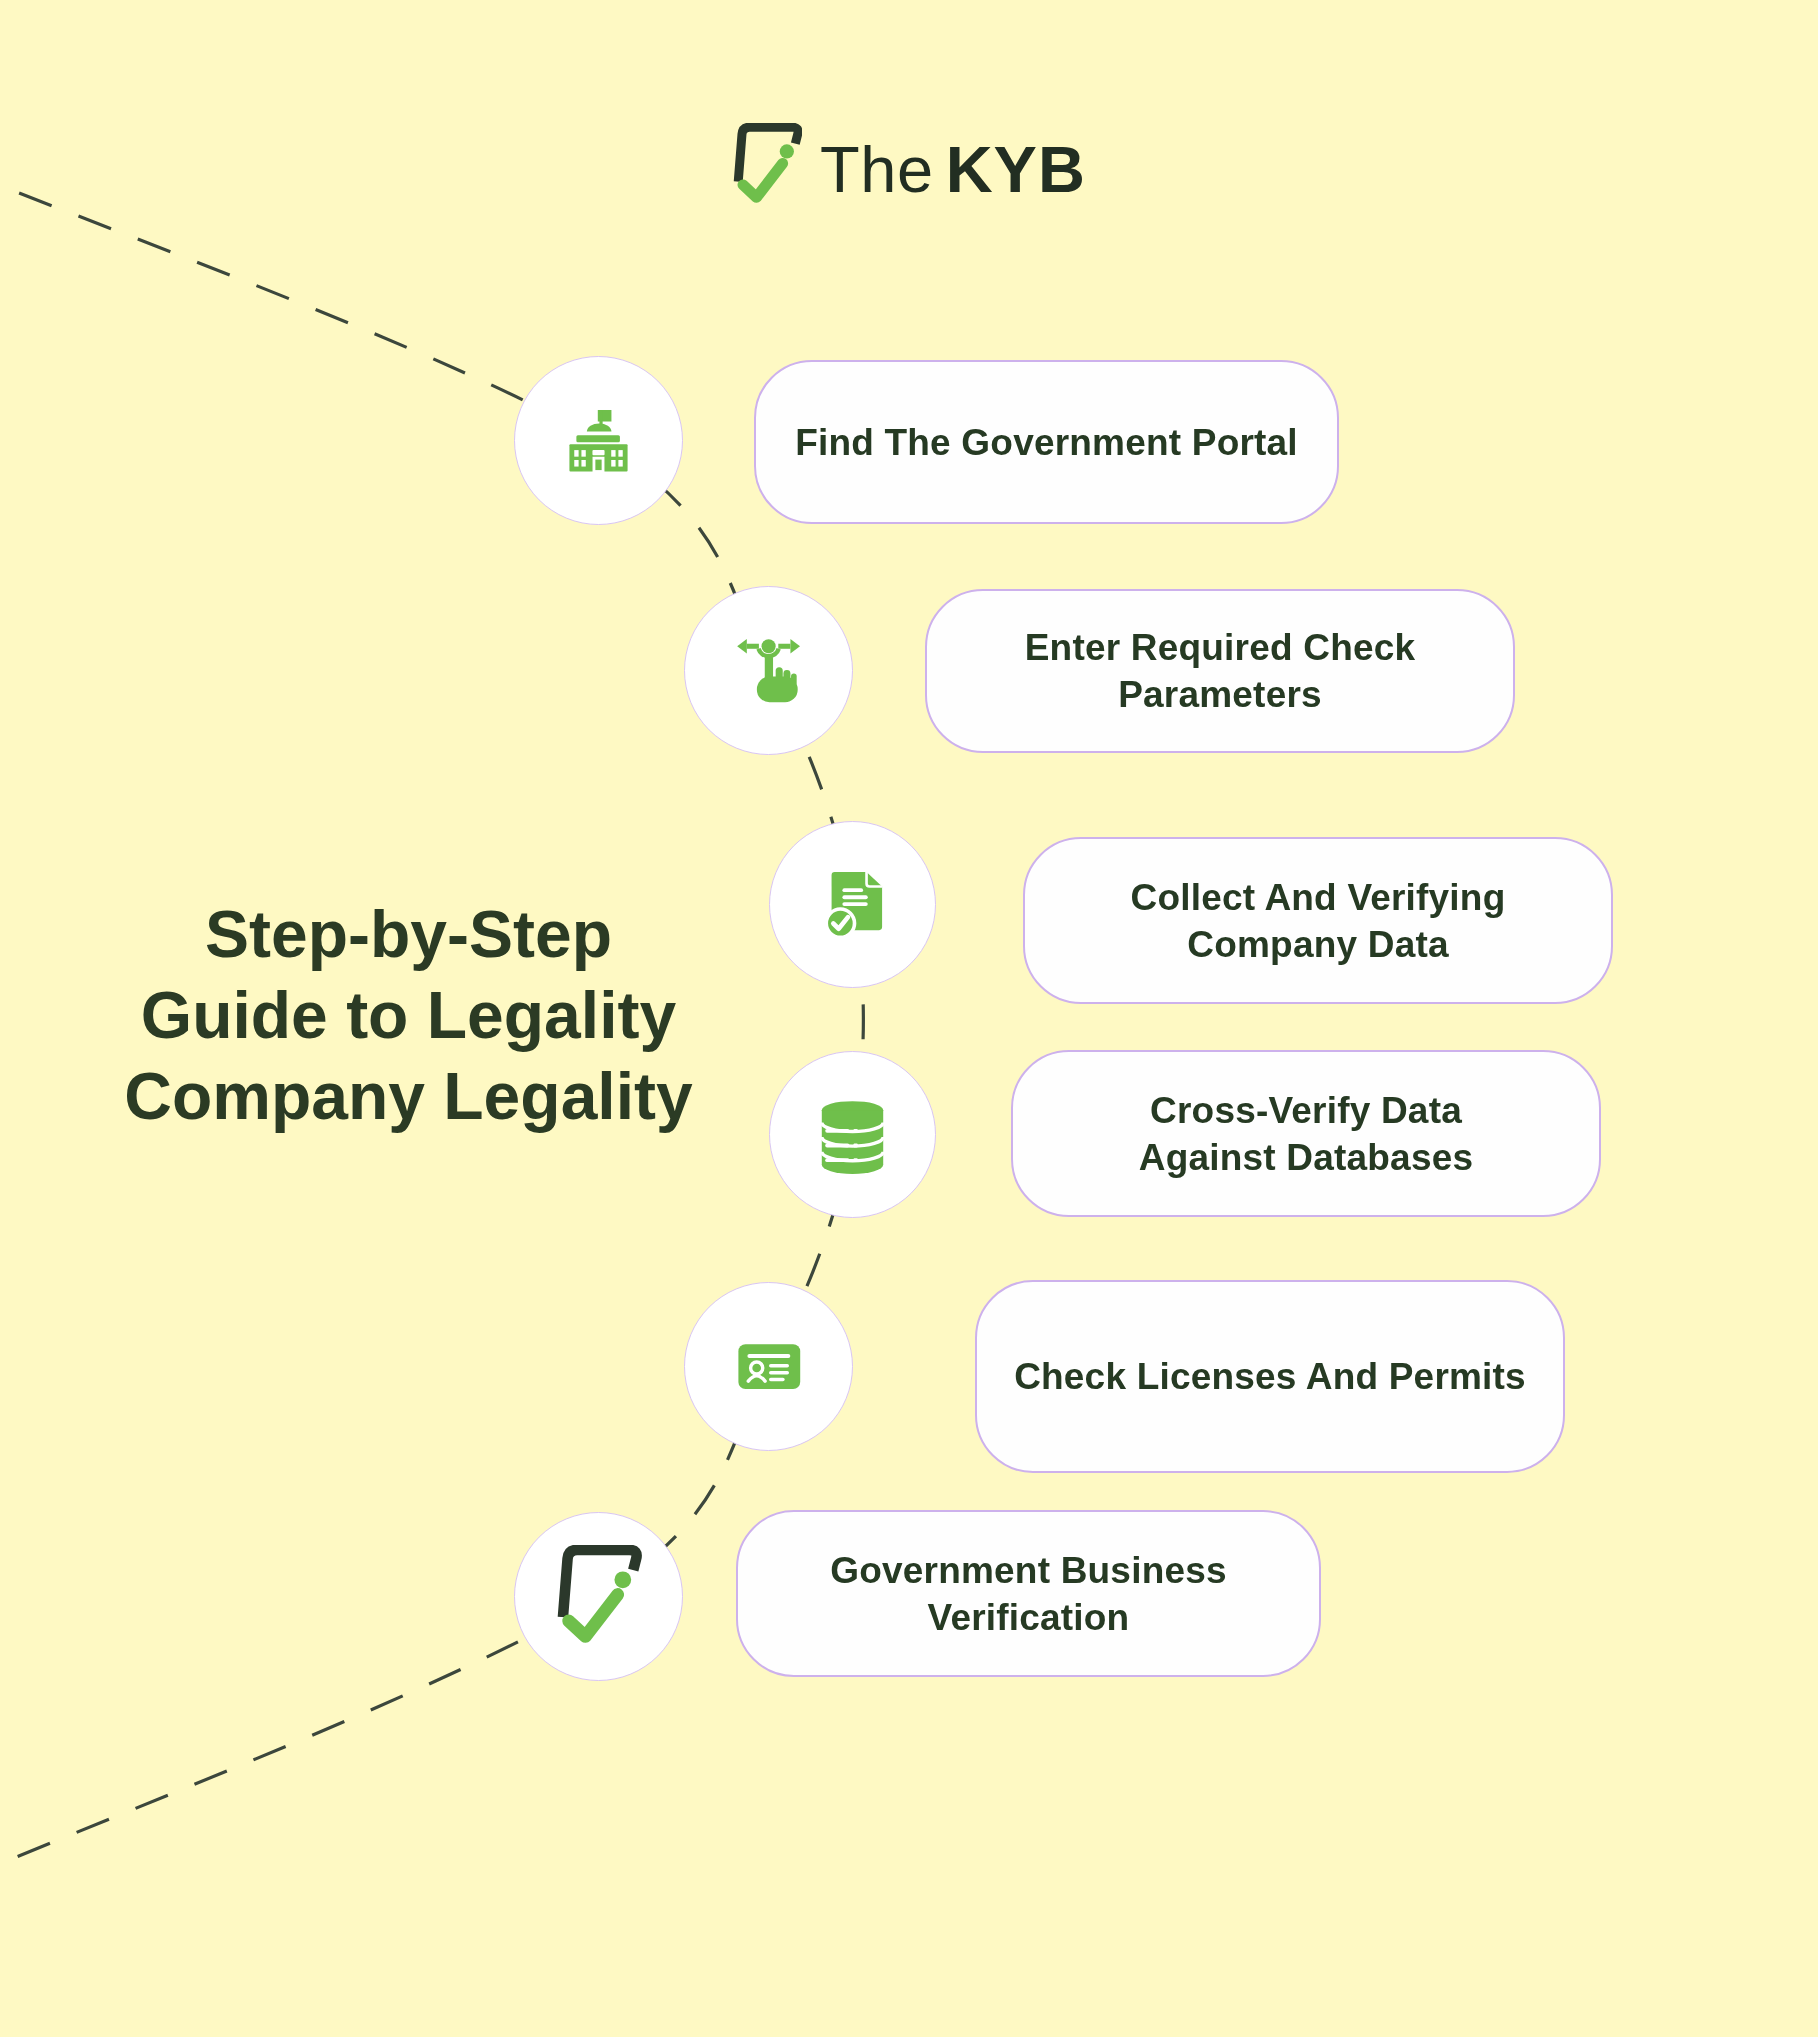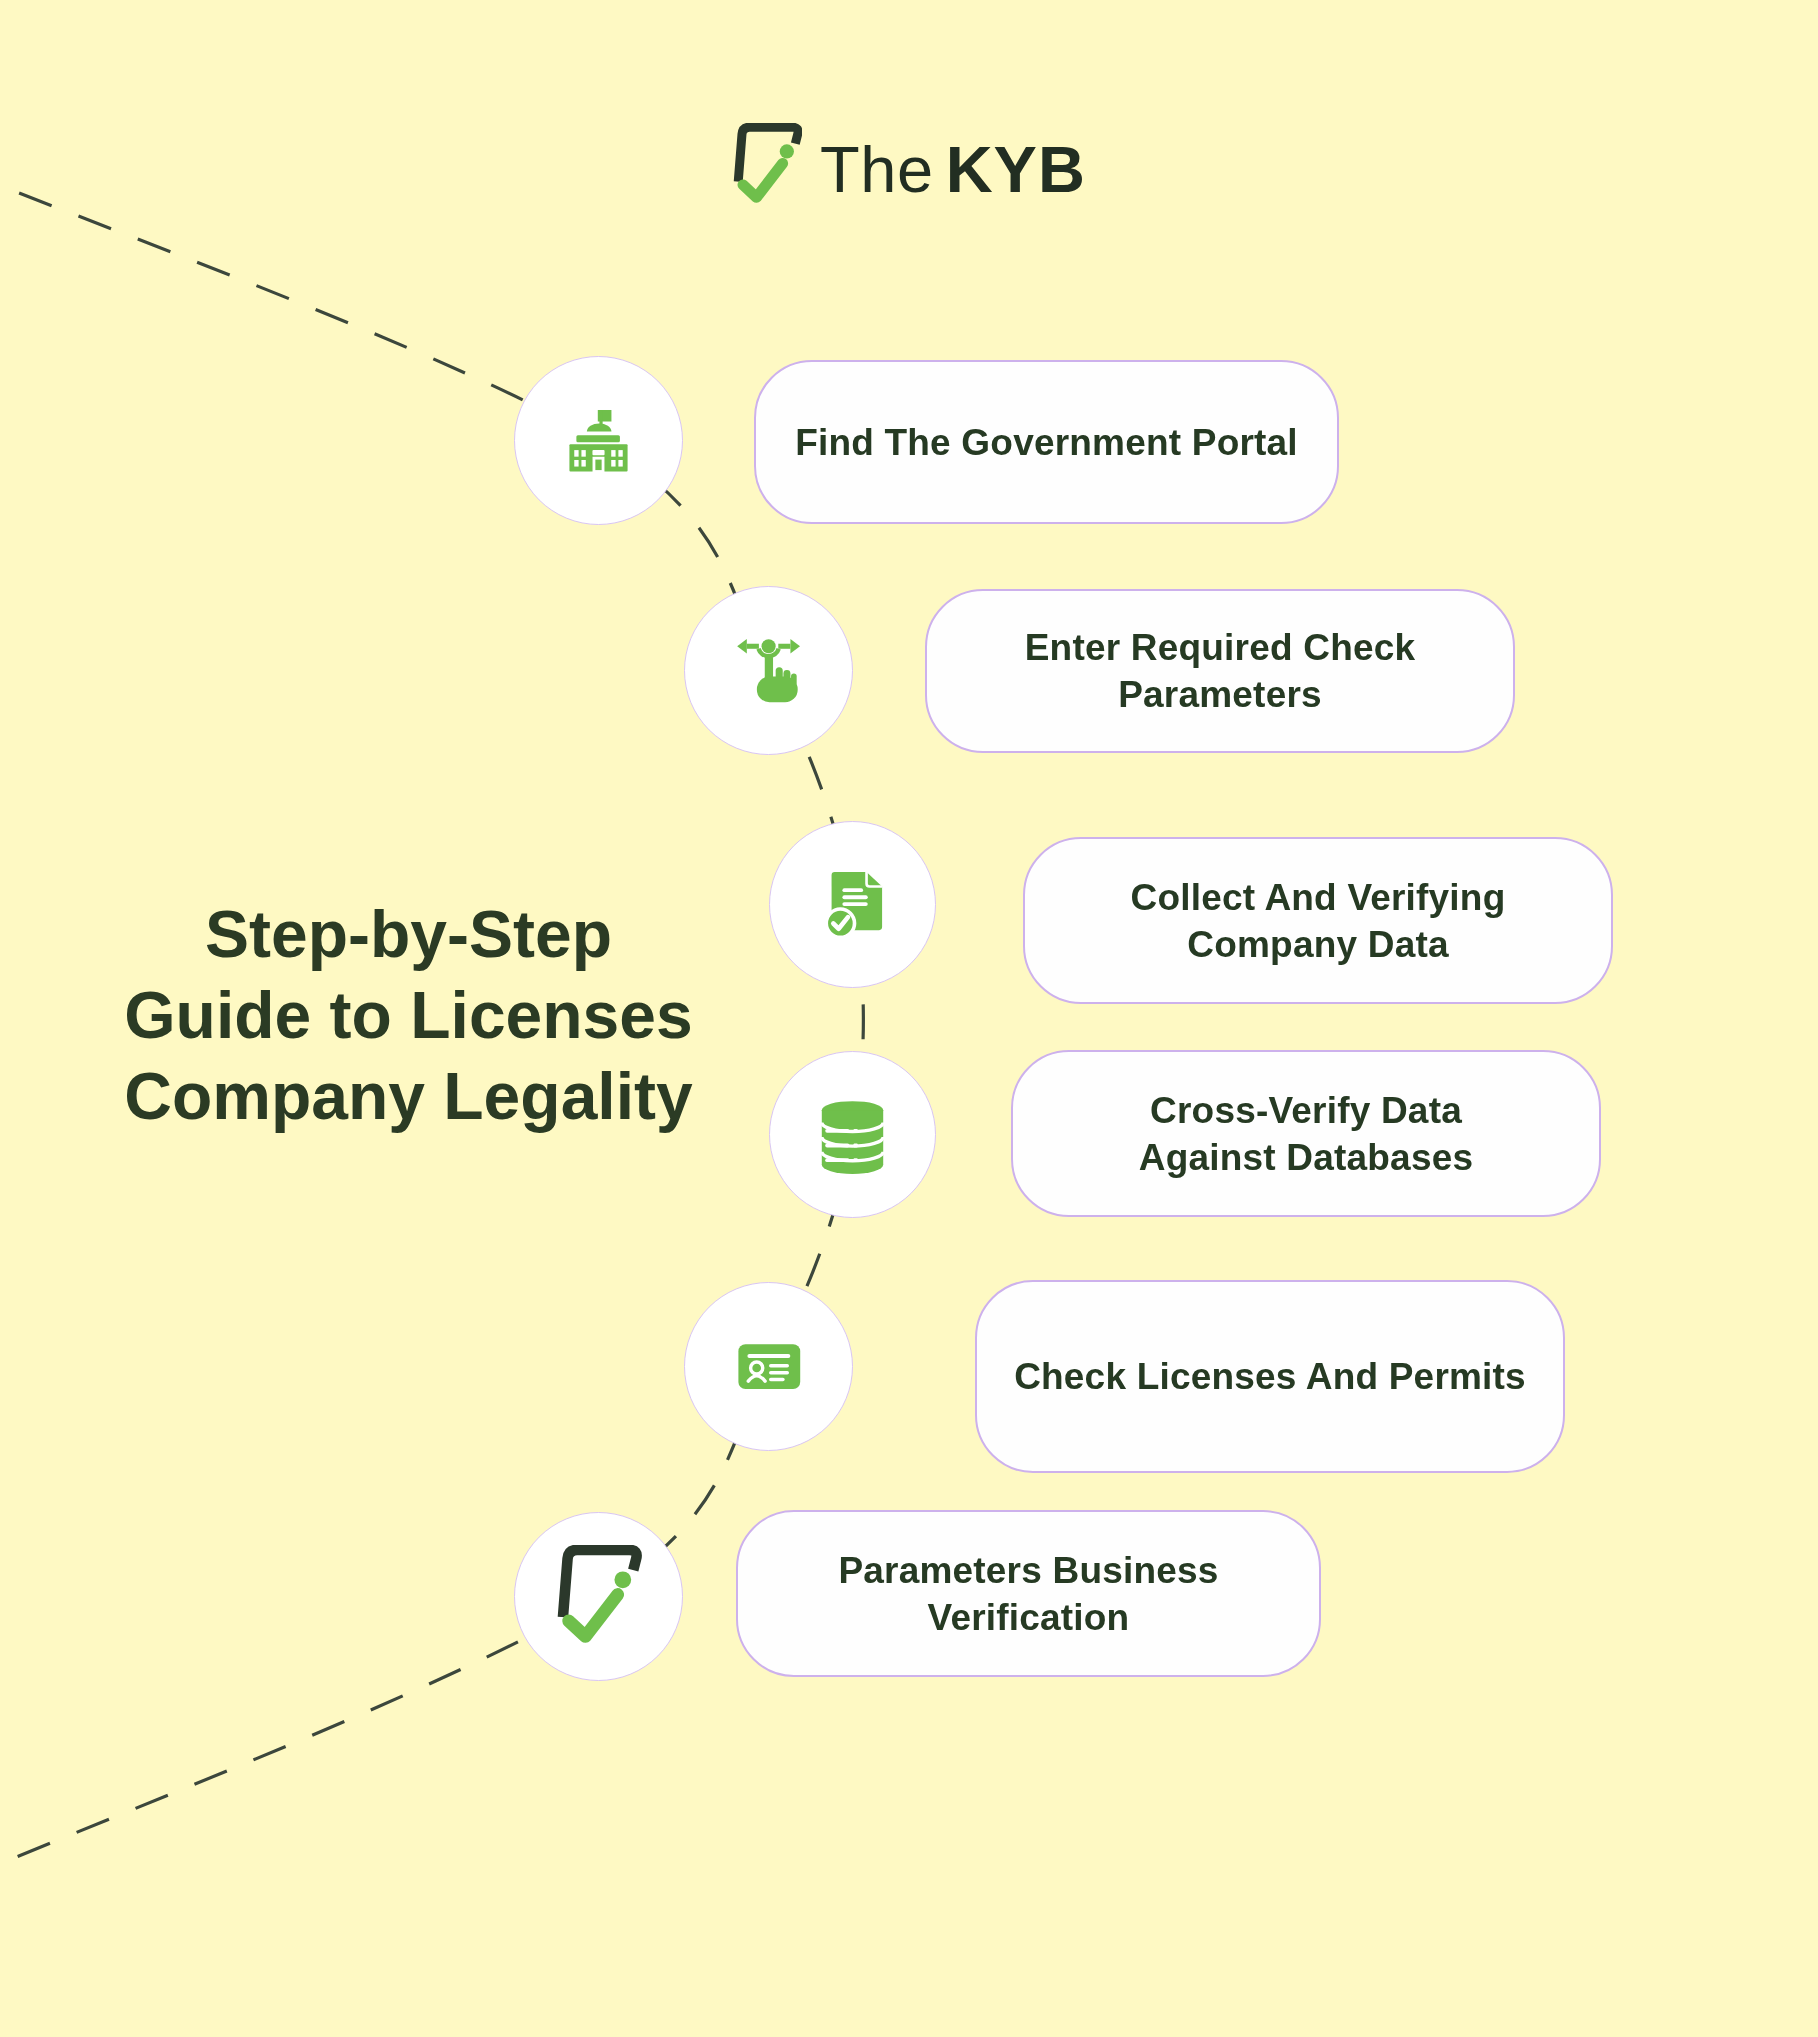--- a/index.html
+++ b/index.html
@@ -75,21 +75,21 @@
       <circle cx="51.5" cy="27" r="6.8" fill="#6fbf4b"></circle>
       <path d="M 9.5,59 L 22.5,71 L 47.5,38.5" fill="none" stroke="#6fbf4b" stroke-width="10.4" stroke-linecap="round" stroke-linejoin="round"></path>
     </svg>
     <div class="brand-text">
       <span class="the">The</span><span class="kyb">KYB</span>
     </div>
   </div>
 
   <div class="title">
     <div>Step-by-Step</div>
-    <div>Guide to Licenses</div>
+    <div>Guide to Legality</div>
     <div>Company Legality</div>
   </div>
 
   <div class="step-circle c1">
     <svg class="icon" viewBox="0 0 100 100">
       <g fill="#6fbf4b" transform="translate(4.5,5)">
         <rect x="44.8" y="14.8" width="13.5" height="11.4"></rect>
         <rect x="46.4" y="15" width="3.2" height="17.5"></rect>
         <path d="M 34,36.2 A 12.15,8.1 0 0 1 58.3,36.2 Z"></path>
         <rect x="23.6" y="39.8" width="43.1" height="6.9" rx="1.5"></rect>
@@ -204,18 +204,18 @@
   </div>
 
   <div class="step-circle c6">
     <svg class="icon-mark" viewBox="0 0 66 80">
       <path d="M 5,56 L 8.6,10.5 Q 9.2,3.8 16,3.8 L 56.5,3.8 Q 63.6,3.8 61.9,10.5 L 59.6,19.5" fill="none" stroke="#2b382b" stroke-width="8.2" stroke-linejoin="round"></path>
       <circle cx="51.5" cy="27" r="6.5" fill="#6fbf4b"></circle>
       <path d="M 9.5,59 L 22.5,71 L 47.5,38.5" fill="none" stroke="#6fbf4b" stroke-width="10" stroke-linecap="round" stroke-linejoin="round"></path>
     </svg>
   </div>
   <div class="step-card k6">
-    <div class="card-line">Parameters Business</div>
+    <div class="card-line">Government Business</div>
     <div class="card-line">Verification</div>
   </div>
 
 </div>
 
 
 </body></html>

